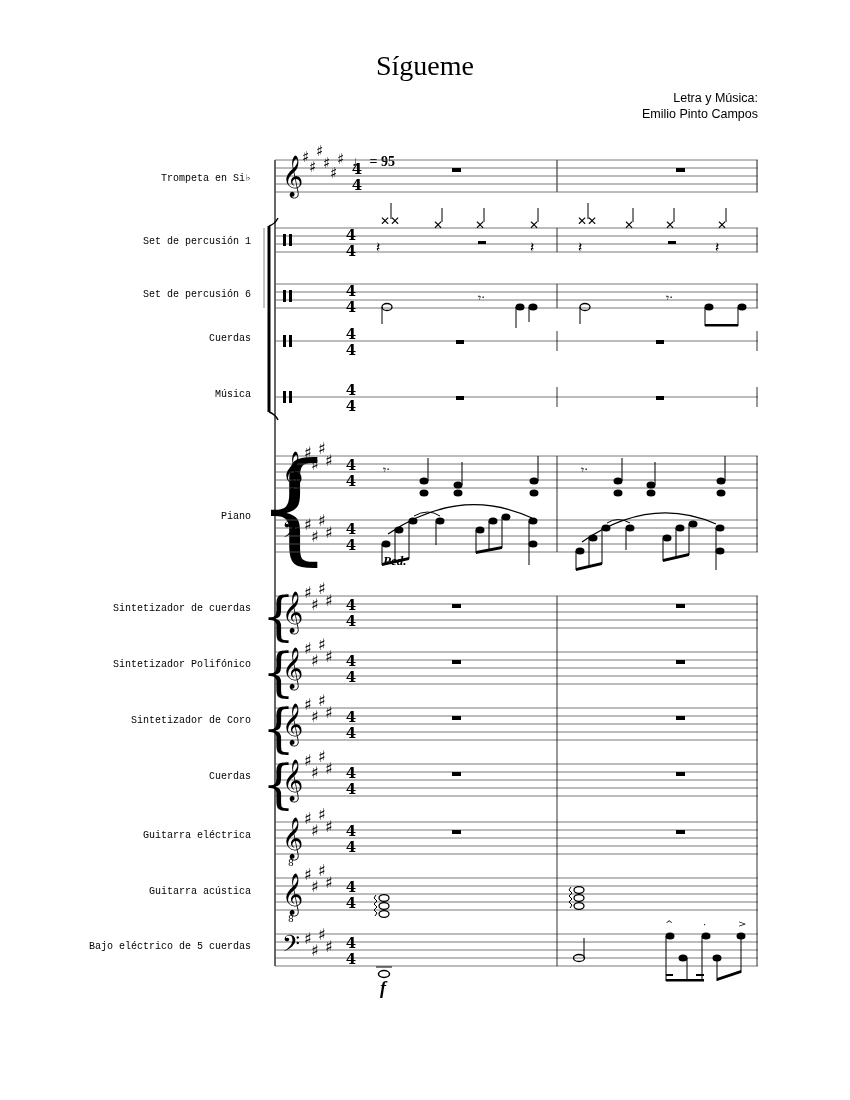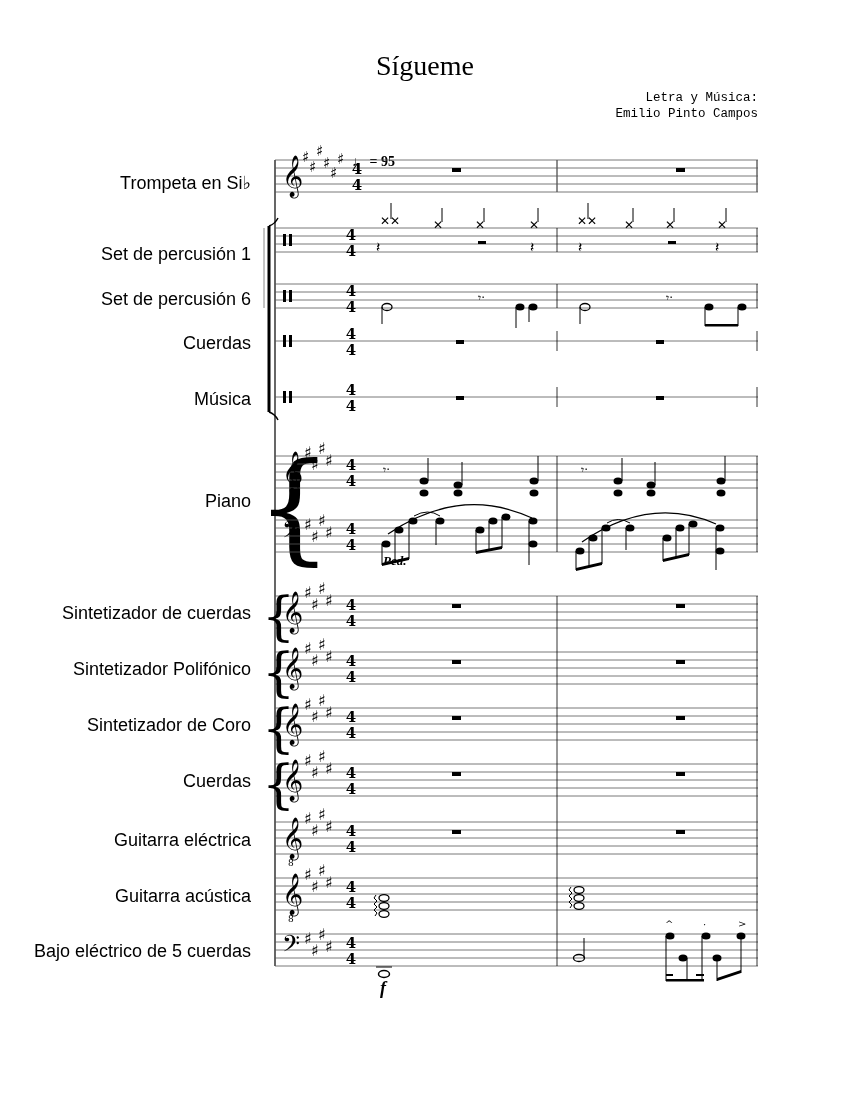--- a/index.html
+++ b/index.html
@@ -1,47 +1,47 @@
 <!DOCTYPE html>
 <html><head>
 <meta charset="utf-8">
 <style>
   html, body { margin:0; padding:0; background:#ffffff; }
   body { width:850px; height:1100px; position:relative; overflow:hidden;
          font-family:"DejaVu Serif", "Liberation Serif", serif; color:#000; }
   .title { position:absolute; left:0; width:850px; top:50px; text-align:center;
            font-size:28px; font-family:"Liberation Serif","DejaVu Serif",serif; }
   .composer { position:absolute; right:92px; top:90px; text-align:right;
-              font-size:12.5px; line-height:16px; font-family:Liberation Mono, monospace; }
+              font-size:12.5px; line-height:16px; font-family:Liberation Sans, sans-serif; }
   .tempo { position:absolute; left:352px; top:138px; font-size:14px; font-weight:bold;
            font-family:"Liberation Serif","DejaVu Serif",serif;margin-top:16px; }
-  .label { position:absolute; right:599px; font-size:18px; white-space:nowrap;
-           font-family:Liberation Sans, sans-serif; }
+  .label { position:absolute; right:599px; font-size:10px; white-space:nowrap;
+           font-family:Liberation Mono, monospace; }
   svg.score { position:absolute; left:0; top:0; }
   .pedal { position:absolute; left:383px; top:553px; font-size:13px; font-style:italic; font-weight:bold;
            font-family:"Liberation Serif","DejaVu Serif",serif; }
   .dyn { position:absolute; left:380px; top:978px; font-size:18px; font-style:italic; font-weight:bold;
          font-family:"Liberation Serif","DejaVu Serif",serif; }
 </style>
 </head>
 <body>
 
 <div class="title">Sígueme</div>
 <div class="composer">
   <div>Letra y Música:</div>
   <div>Emilio Pinto Campos</div>
 </div>
 <div class="tempo">♩ = 95</div>
 
 <div class="label" style="top:172px">Trompeta en Si♭</div>
-<div class="label" style="top:244px">Set de percusión 1</div>
+<div class="label" style="top:236px">Set de percusión 1</div>
 <div class="label" style="top:289px">Set de percusión 6</div>
 <div class="label" style="top:333px">Cuerdas</div>
 <div class="label" style="top:389px">Música</div>
-<div class="label" style="top:491px">Piano</div>
+<div class="label" style="top:511px">Piano</div>
 <div class="label" style="top:603px">Sintetizador de cuerdas</div>
 <div class="label" style="top:659px">Sintetizador Polifónico</div>
 <div class="label" style="top:715px">Sintetizador de Coro</div>
 <div class="label" style="top:771px">Cuerdas</div>
 <div class="label" style="top:830px">Guitarra eléctrica</div>
 <div class="label" style="top:886px">Guitarra acústica</div>
 <div class="label" style="top:941px">Bajo eléctrico de 5 cuerdas</div>
 
 <div class="pedal">Ped.</div>
 <div class="dyn">f</div>

